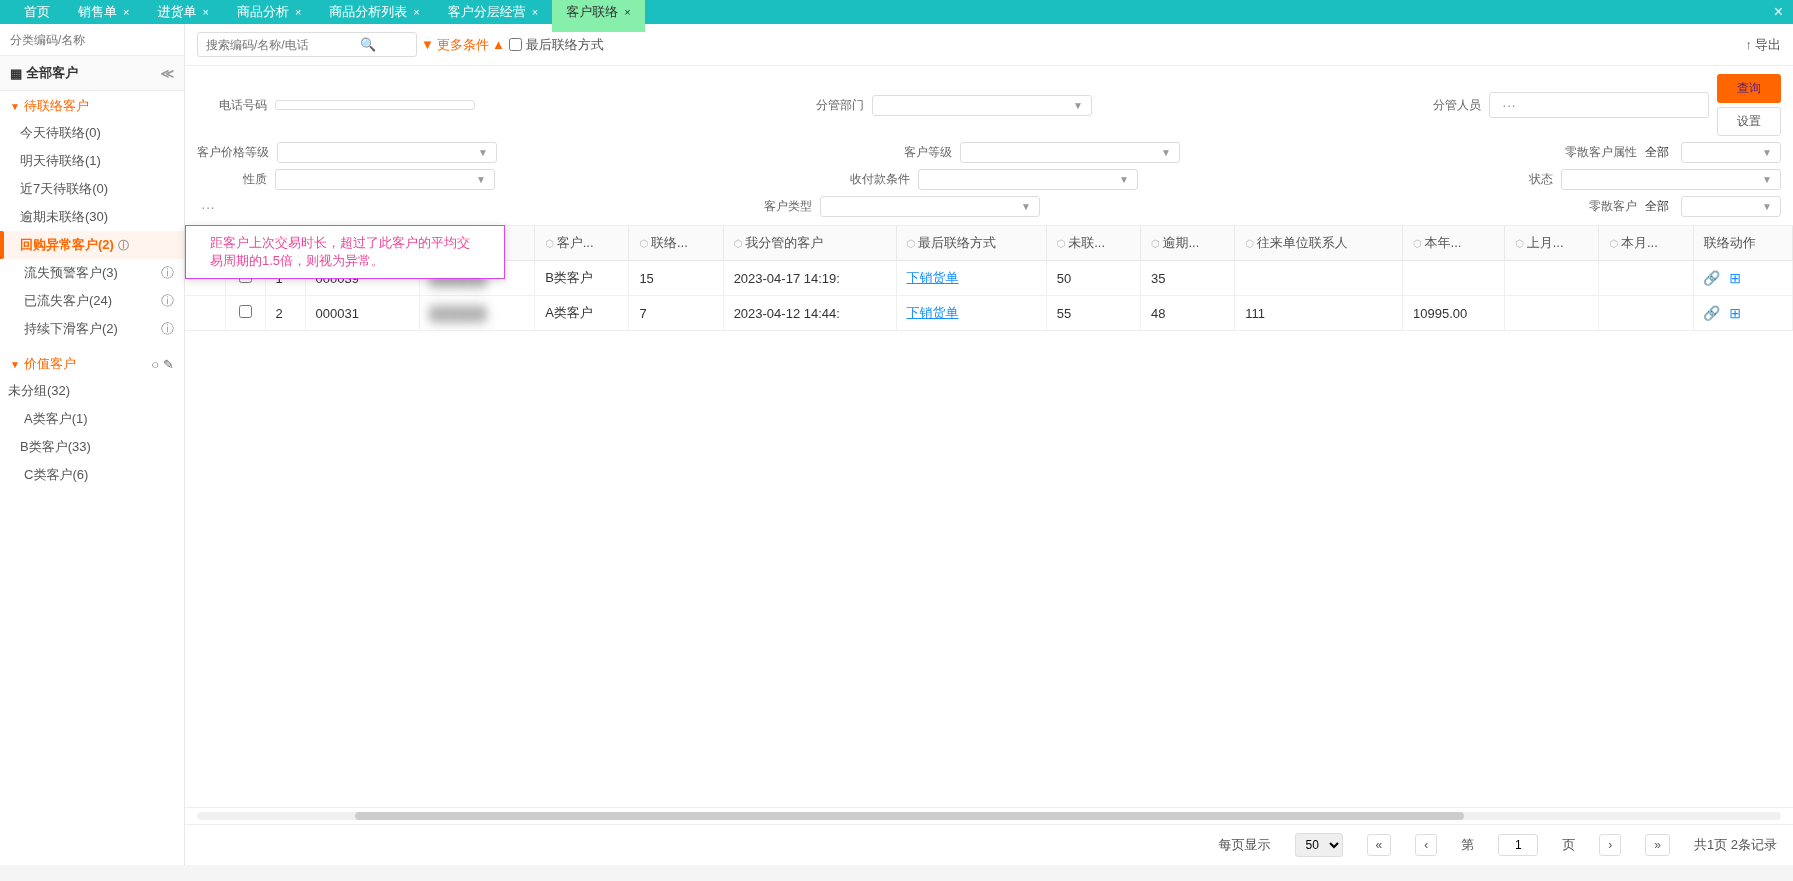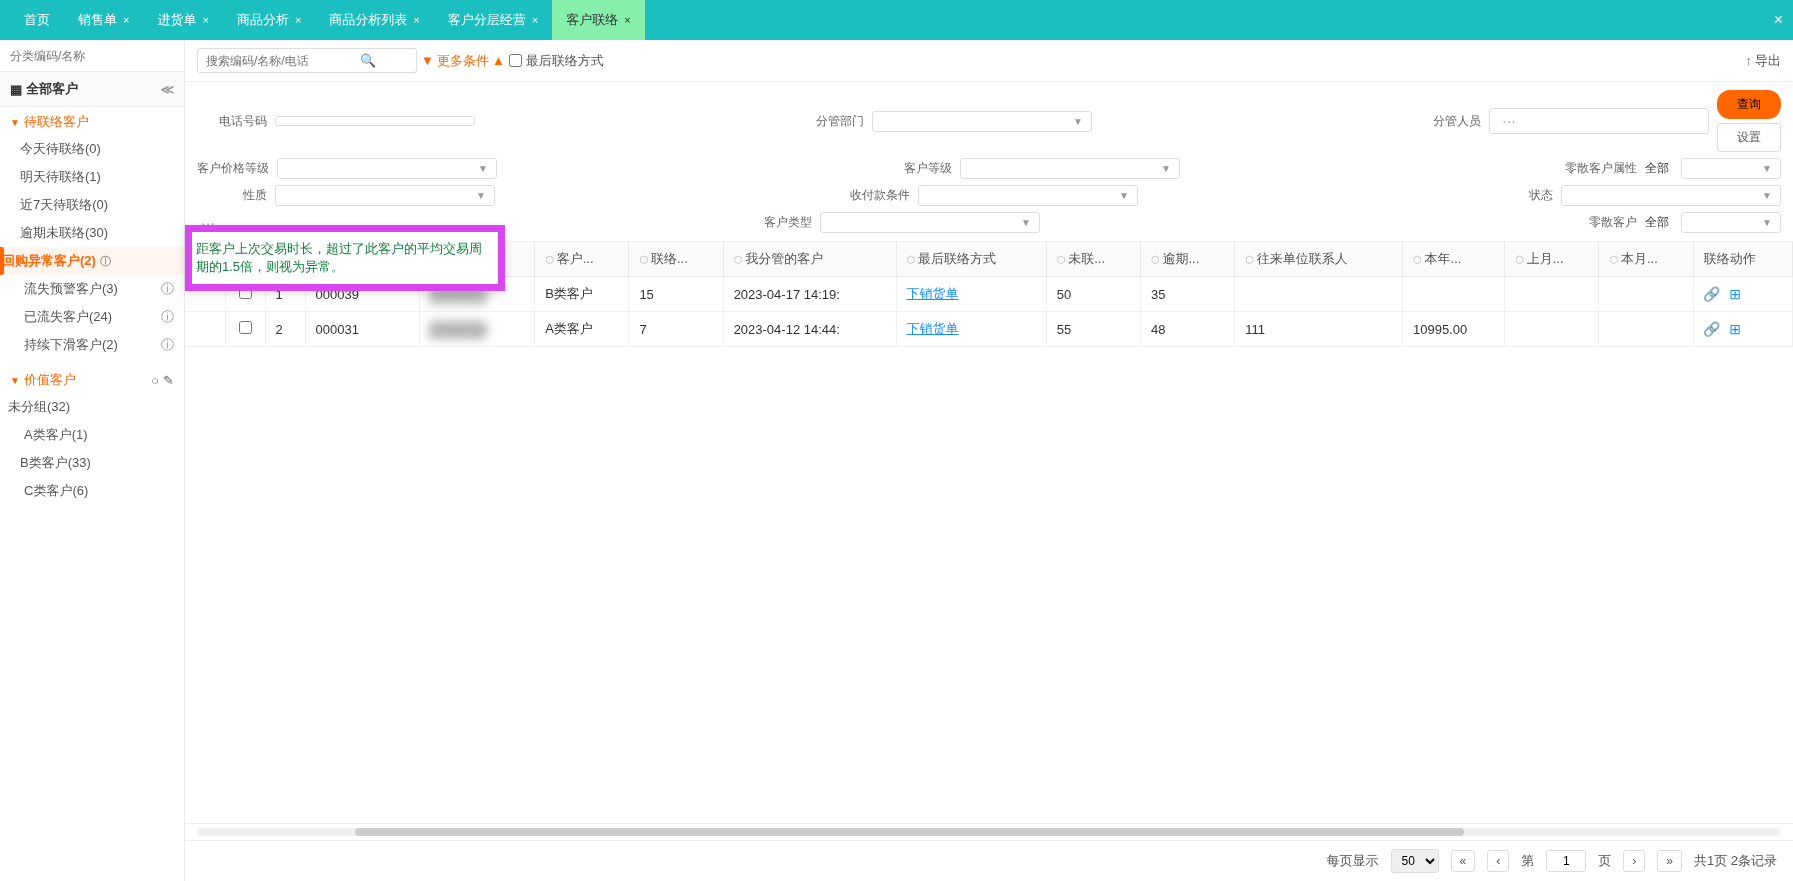--- a/index.html
+++ b/index.html
@@ -1,20 +1,20 @@
 <!DOCTYPE html>
 <html><head>
   <meta charset="utf-8">
   <style>
     * { box-sizing: border-box; margin: 0; padding: 0; font-family: 'Microsoft YaHei', Arial, sans-serif; font-size: 13px; }
     body { background: #f5f5f5; width: 1793px; height: 881px; overflow: hidden; }
 
     
     .top-nav {
-      display: flex; align-items: center; background: #1bbfbf; height: 40px; padding: 0 10px;
+      display: flex; align-items: center; background: #1bbfbf; height: 24px; padding: 0 10px;
       color: white; position: relative;
     }
     .nav-item {
       padding: 0 14px; height: 40px; display: flex; align-items: center; cursor: pointer;
       color: white; white-space: nowrap; font-size: 13px;
     }
     .nav-item.active { background: #86efac; color: #333; }
     .nav-item .close-x { margin-left: 6px; font-size: 11px; color: inherit; }
     .nav-close-btn {
       position: absolute; right: 10px; top: 50%; transform: translateY(-50%);
@@ -58,21 +58,21 @@
 
     .sidebar-item-special {
       padding: 5px 10px 5px 10px; color: #ff6600; cursor: pointer; font-size: 12px;
       display: flex; align-items: center; gap: 4px;
       background: #fff5ee;
     }
     .sidebar-item-special.active { font-weight: bold; }
 
     .tooltip-box {
       position: absolute; left: 185px; top: 225px; background: white;
-      border: 7px solid #d946ef; padding: 8px 4px; z-index: 100; font-size: 12px; color: #15803d;
+      border: 1px solid #d946ef; padding: 8px 24px; z-index: 100; font-size: 12px; color: #ec4899;
       max-width: 320px; box-shadow: 0 2px 8px rgba(0,0,0,0.15);
     }
 
     
     .content-area {
       flex: 1; display: flex; flex-direction: column; overflow: hidden; background: #f5f5f5;
     }
 
     
     .search-bar {
@@ -100,21 +100,21 @@
     .filter-label { color: #666; font-size: 12px; min-width: 70px; text-align: right; }
     .filter-select {
       display: flex; align-items: center; border: 1px solid #ddd; border-radius: 3px;
       padding: 4px 8px; gap: 4px; background: white; min-width: 160px; cursor: pointer;
       font-size: 12px; color: #999;
     }
     .filter-select .arrow-down { margin-left: auto; color: #999; font-size: 10px; }
     .filter-select-wide { min-width: 220px; }
 
     .query-btn {
-      background: #ff6600; color: #000000; border: none; border-radius: 13px;
+      background: #ff6600; color: #4c1d95; border: none; border-radius: 3px;
       padding: 6px 20px; cursor: pointer; font-size: 12px;
     }
     .setting-btn {
       background: white; color: #555; border: 1px solid #ddd; border-radius: 3px;
       padding: 5px 15px; cursor: pointer; font-size: 12px;
     }
     .right-btns { margin-left: auto; display: flex; flex-direction: column; gap: 4px; }
     .more-dots { color: #999; font-size: 14px; cursor: pointer; margin-left: 4px; }
 
     
@@ -133,21 +133,21 @@
     }
     .data-table th.sort-col { cursor: pointer; }
     .data-table th.sort-col::before { content: '⬡ '; font-size: 10px; color: #bbb; }
     .link-text { color: #1890ff; cursor: pointer; text-decoration: underline; }
     .action-icons { display: flex; gap: 8px; }
     .action-icon { color: #1890ff; cursor: pointer; font-size: 14px; }
 
     
     .pagination {
       background: white; border-top: 1px solid #eee; padding: 8px 16px;
-      display: flex; align-items: center; justify-content: flex-end; gap: 12px; font-size: 12px; color: #555;
+      display: flex; align-items: center; justify-content: flex-end; gap: 24px; font-size: 12px; color: #555;
     }
     .pagination select {
       border: 1px solid #ddd; border-radius: 3px; padding: 3px 6px; font-size: 12px;
     }
     .page-btn {
       border: 1px solid #ddd; background: white; border-radius: 3px;
       padding: 3px 8px; cursor: pointer; color: #555; font-size: 12px;
     }
     .page-input {
       border: 1px solid #ddd; border-radius: 3px; padding: 3px 8px; width: 40px;
@@ -232,21 +232,21 @@
       <span>明天待联络(1)</span>
     </div>
     <div class="sidebar-item">
       <span>近7天待联络(0)</span>
     </div>
     <div class="sidebar-item">
       <span>逾期未联络(30)</span>
     </div>
 
     <div style="position:relative;">
-      <div class="sidebar-item-special active" style="position:relative; padding-left: 2px;">
+      <div class="sidebar-item-special active" style="position:relative; padding-left: 20px;">
         <div style="position:absolute;left:0;top:0;bottom:0;width:4px;background:#ff6600;border-radius:0 2px 2px 0;"></div>
         <span>回购异常客户(2)</span>
         <span style="color:#999;font-size:11px;">ⓘ</span>
       </div>
     </div>
 
     <div class="sidebar-item" style="padding-left:24px;">
       <span>流失预警客户(3)</span>
       <span style="color:#999;">ⓘ</span>
     </div>

